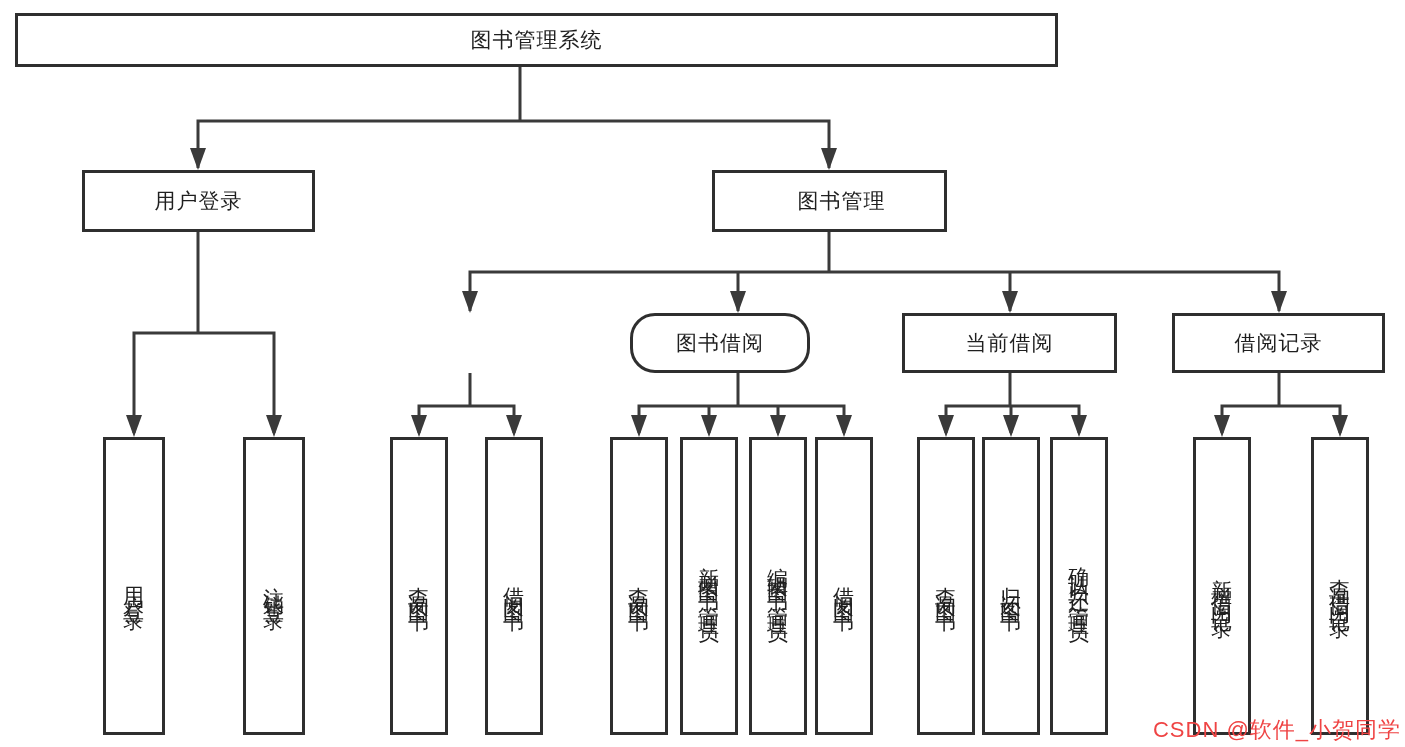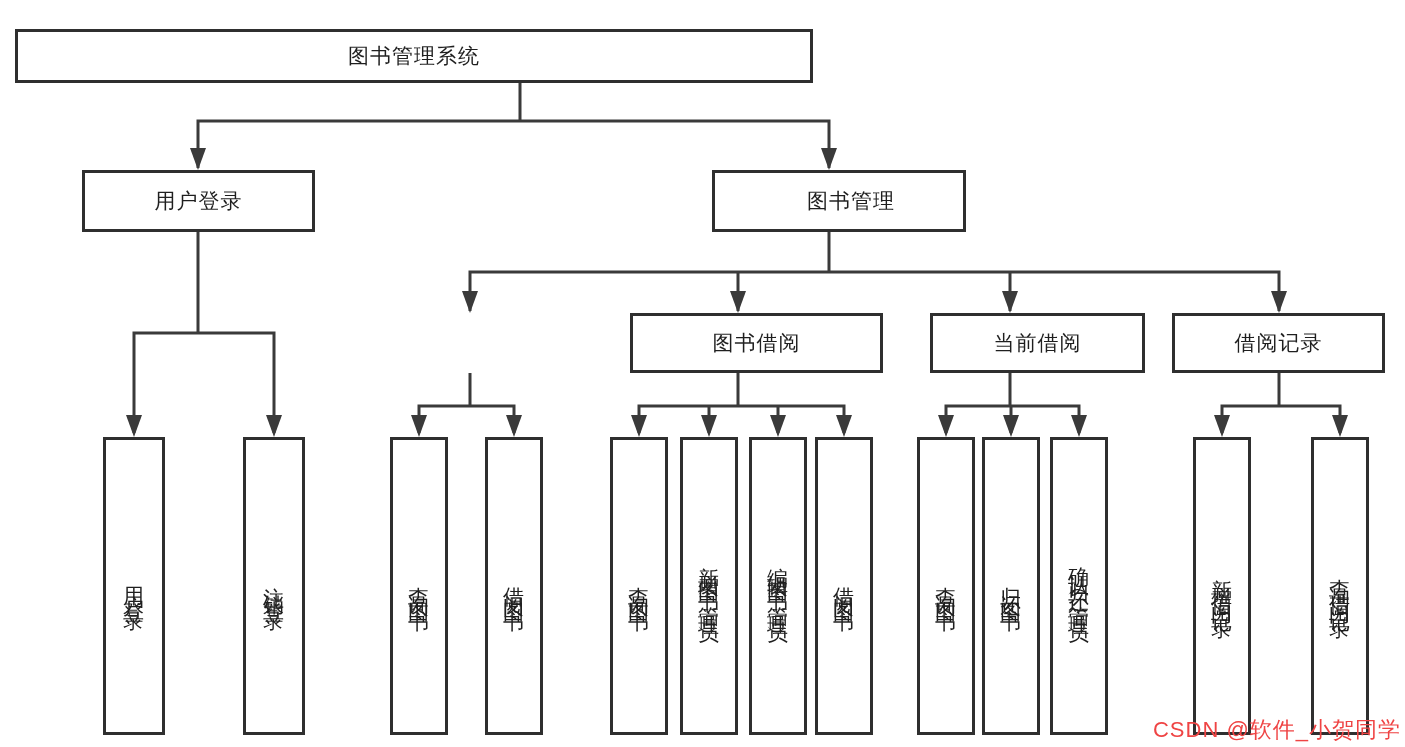--- a/index.html
+++ b/index.html
@@ -33,26 +33,26 @@
   .hnode {  }
   .vnode {  }
   .vnode .vtext {
     writing-mode: vertical-rl;
     text-orientation: mixed;
     letter-spacing: 8px;
     font-size: 21px;
     line-height: 1;
   }
   
-  .n-root  { left:15px;   top:13px;  width:798px; height:54px;margin-top:16px; }
+  .n-root  { left:15px;   top:13px;  width:1043px; height:54px; }
   .n-login { left:82px;   top:170px; width:233px;  height:62px; }
-  .n-mgmt  { left:712px;  top:170px; width:254px;  height:62px;padding-left:24px; }
+  .n-mgmt  { left:712px;  top:170px; width:235px;  height:62px;padding-left:24px; }
   .n-rec   { left:363px;  top:313px; width:214px;  height:60px; }
-  .n-bor   { left:630px;  top:313px; width:253px;  height:60px; }
-  .n-cur   { left:902px;  top:313px; width:215px;  height:60px;margin-left:28px; }
+  .n-bor   { left:630px;  top:313px; width:180px;  height:60px;border-radius:25px; }
+  .n-cur   { left:902px;  top:313px; width:215px;  height:60px; }
   .n-recd  { left:1172px; top:313px; width:213px;  height:60px; }
   .leaf    { top:437px; height:298px; }
   .n-l1    { left:103px;  width:62px; }
   .n-l2    { left:243px;  width:62px; }
   .n-r1    { left:390px;  width:58px; }
   .n-r2    { left:485px;  width:58px; }
   .n-b1    { left:610px;  width:58px; }
   .n-b2    { left:680px;  width:58px; }
   .n-b3    { left:749px;  width:58px; }
   .n-b4    { left:815px;  width:58px; }

